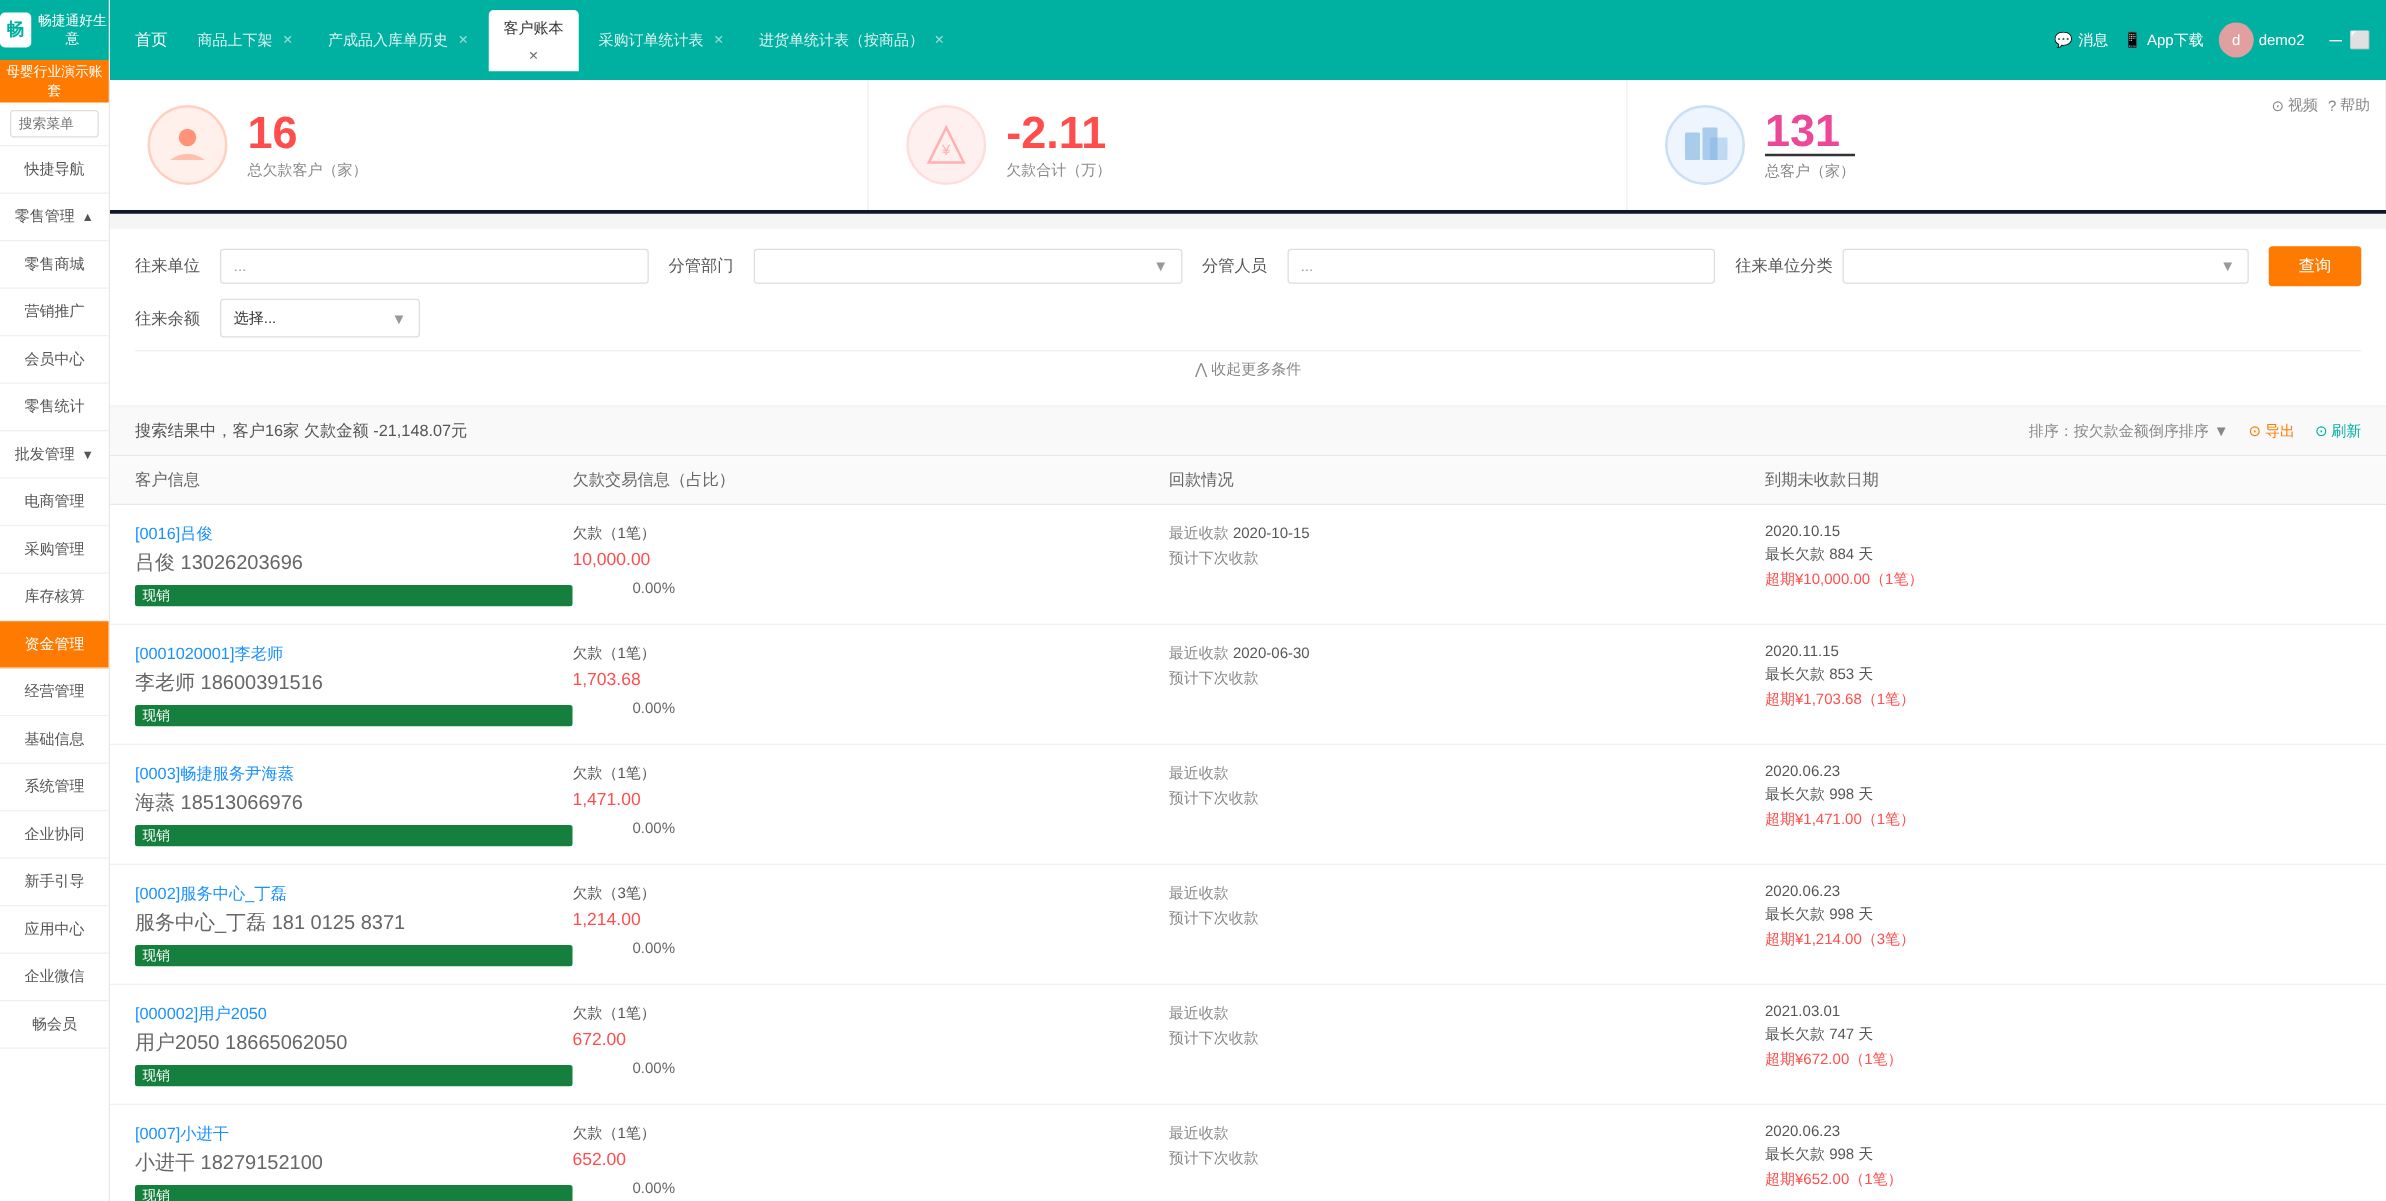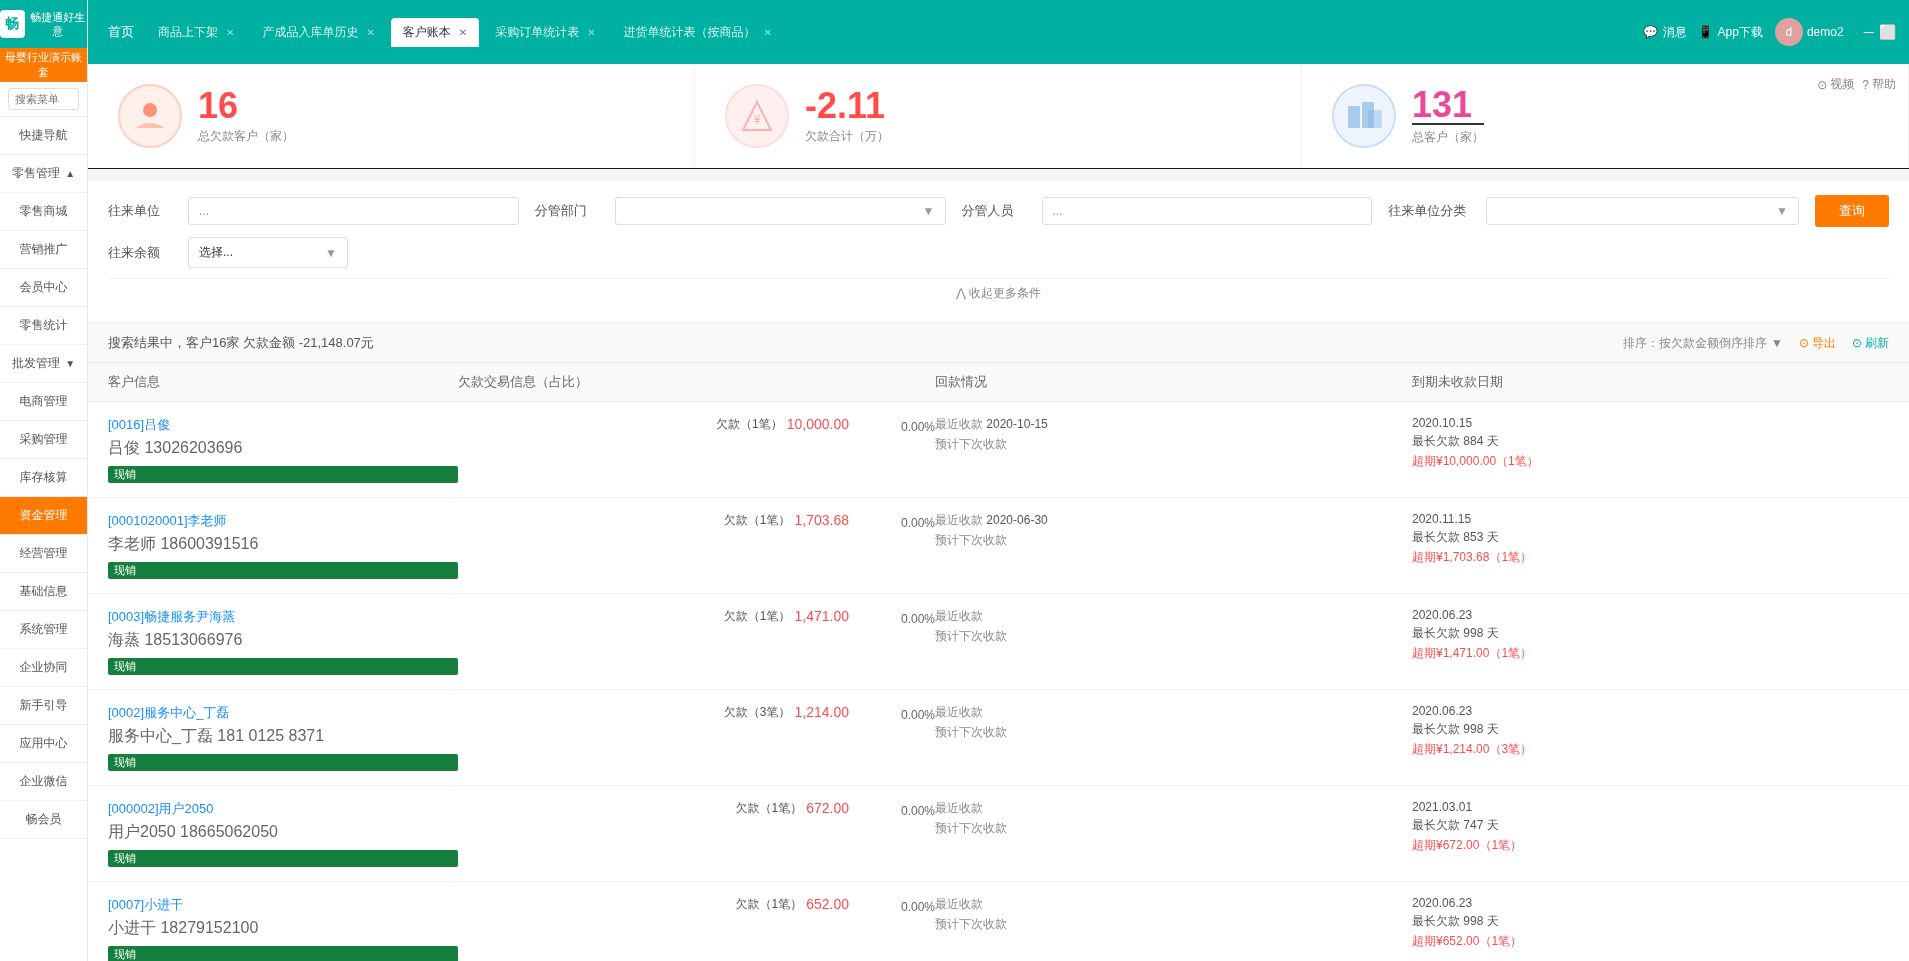--- a/index.html
+++ b/index.html
@@ -13,47 +13,47 @@
     .sidebar-nav-item { padding: 10px 0; text-align: center; cursor: pointer; font-size: 12px; color: #555; border-bottom: 1px solid #f0f0f0; }
     .sidebar-nav-item.active { background: #ff7a00; color: #fff; }
     .sidebar-nav-item .nav-arrow { font-size: 10px; margin-left: 2px; }
 
     
     .main { flex: 1; display: flex; flex-direction: column; overflow: hidden; }
 
     
     .topbar { background: #00b0a0; height: 64px; display: flex; align-items: center; padding: 0 12px; gap: 4px; flex-shrink: 0; }
     .topbar-tab { padding: 6px 12px; border-radius: 4px 4px 0 0; font-size: 12px; color: rgba(255,255,255,0.85); cursor: pointer; white-space: nowrap; display: flex; align-items: center; gap: 8px; }
-    .topbar-tab.active { background: #fff; color: #333; }
+    .topbar-tab.active { background: #fff; color: #333; flex-direction: column; }
     .topbar-tab .close-btn { font-size: 10px; opacity: 0.7; }
     .topbar-right { margin-left: auto; display: flex; align-items: center; gap: 12px; color: #fff; font-size: 12px; }
     .topbar-right-item { display: flex; align-items: center; gap: 4px; cursor: pointer; }
     .topbar-home { color: #fff; font-size: 13px; cursor: pointer; padding: 6px 8px; }
     .window-controls { display: flex; gap: 6px; margin-left: 8px; }
 
     
     .content { flex: 1; overflow-y: auto; background: #f5f5f5; padding: 0; }
 
     
-    .stats-bar { background: #fff; display: flex; border-bottom: 1px solid #0f172a; margin-bottom: 12px; }
+    .stats-bar { background: #fff; display: flex; border-bottom: 3px solid #0f172a; margin-bottom: 12px; }
     .stat-item { flex: 1; padding: 20px 30px; display: flex; align-items: center; gap: 16px; border-right: 1px solid #f0f0f0; position: relative; }
     .stat-icon { width: 64px; height: 64px; border-radius: 50%; display: flex; align-items: center; justify-content: center; font-size: 28px; flex-shrink: 0; }
     .stat-icon.red { background: #fff0ec; color: #ff6b4a; border: 2px solid #ffd0c0; }
     .stat-icon.pink { background: #fff0f0; color: #ffb0b0; border: 2px solid #ffdddd; }
     .stat-icon.blue { background: #eef5ff; color: #7bb0e0; border: 2px solid #c8dff5; }
     .stat-num { font-size: 36px; font-weight: bold; line-height: 1; }
     .stat-num.red { color: #ff4d4d; }
     .stat-label { font-size: 12px; color: #888; margin-top: 4px; }
     .stat-top-right { position: absolute; top: 12px; right: 12px; display: flex; gap: 8px; font-size: 12px; color: #888; }
     .stat-top-right span { cursor: pointer; display: flex; align-items: center; gap: 3px; }
 
     
     .filter-bar { background: #fff; padding: 14px 20px; margin: 0 0 2px 0; }
     .filter-row { display: flex; align-items: center; gap: 16px; margin-bottom: 10px; }
-    .filter-group { display: flex; align-items: center; gap: 20px; flex: 1; }
+    .filter-group { display: flex; align-items: center; gap: 8px; flex: 1; }
     .filter-label { font-size: 13px; color: #555; white-space: nowrap; min-width: 60px; }
     .filter-input { flex: 1; border: 1px solid #ddd; border-radius: 3px; padding: 6px 10px; font-size: 12px; color: #333; display: flex; align-items: center; justify-content: space-between; cursor: pointer; background: #fff; min-width: 160px; }
     .filter-input .dots { color: #999; }
     .filter-select { flex: 1; border: 1px solid #ddd; border-radius: 3px; padding: 6px 10px; font-size: 12px; color: #333; display: flex; align-items: center; justify-content: space-between; cursor: pointer; background: #fff; min-width: 160px; }
     .filter-select .arrow { color: #999; }
     .query-btn { background: #ff7a00; color: #fff; border: none; border-radius: 3px; padding: 7px 24px; font-size: 13px; cursor: pointer; white-space: nowrap; }
     .collapse-row { text-align: center; padding: 6px; color: #888; font-size: 12px; cursor: pointer; border-top: 1px solid #f0f0f0; margin-top: 4px; }
 
     
     .results-bar { background: #f9f9f9; padding: 10px 20px; display: flex; align-items: center; justify-content: space-between; border-bottom: 1px solid #e8e8e8; }
@@ -65,21 +65,21 @@
     .action-btn.green { color: #00b0a0; }
 
     
     .table-container { background: #fff; }
     .table-header { display: grid; grid-template-columns: 350px 1fr 1fr 1fr; padding: 10px 20px; background: #fafafa; border-bottom: 1px solid #e8e8e8; font-size: 13px; color: #666; font-weight: 500; }
     .table-row { display: grid; grid-template-columns: 350px 1fr 1fr 1fr; padding: 14px 20px; border-bottom: 1px solid #f0f0f0; align-items: start; }
     .customer-info { display: flex; flex-direction: column; gap: 4px; }
     .customer-name { color: #1890ff; font-size: 13px; cursor: pointer; }
     .customer-phone { font-size: 16px; color: #666; }
     .customer-tag { display: inline-block; background: #15803d; color: #fff; font-size: 11px; padding: 1px 6px; border-radius: 2px; margin-top: 3px; }
-    .debt-info { display: flex; gap: 4px; justify-content: flex-end; }
+    .debt-info { display: flex; flex-direction: column; gap: 4px; }
     .debt-count { font-size: 12px; color: #555; }
     .debt-amount { color: #ff4d4d; font-size: 14px; font-weight: 500; }
     .debt-pct { font-size: 12px; color: #666; margin-top: 4px; padding-left: 48px; }
     .return-info { display: flex; flex-direction: column; gap: 3px; font-size: 12px; color: #555; }
     .return-label { color: #888; }
     .due-info { display: flex; flex-direction: column; gap: 3px; font-size: 12px; color: #555; }
     .due-overdue { color: #ff4d4d; cursor: pointer; font-size: 12px; }
   </style>
 </head>
 <body>

